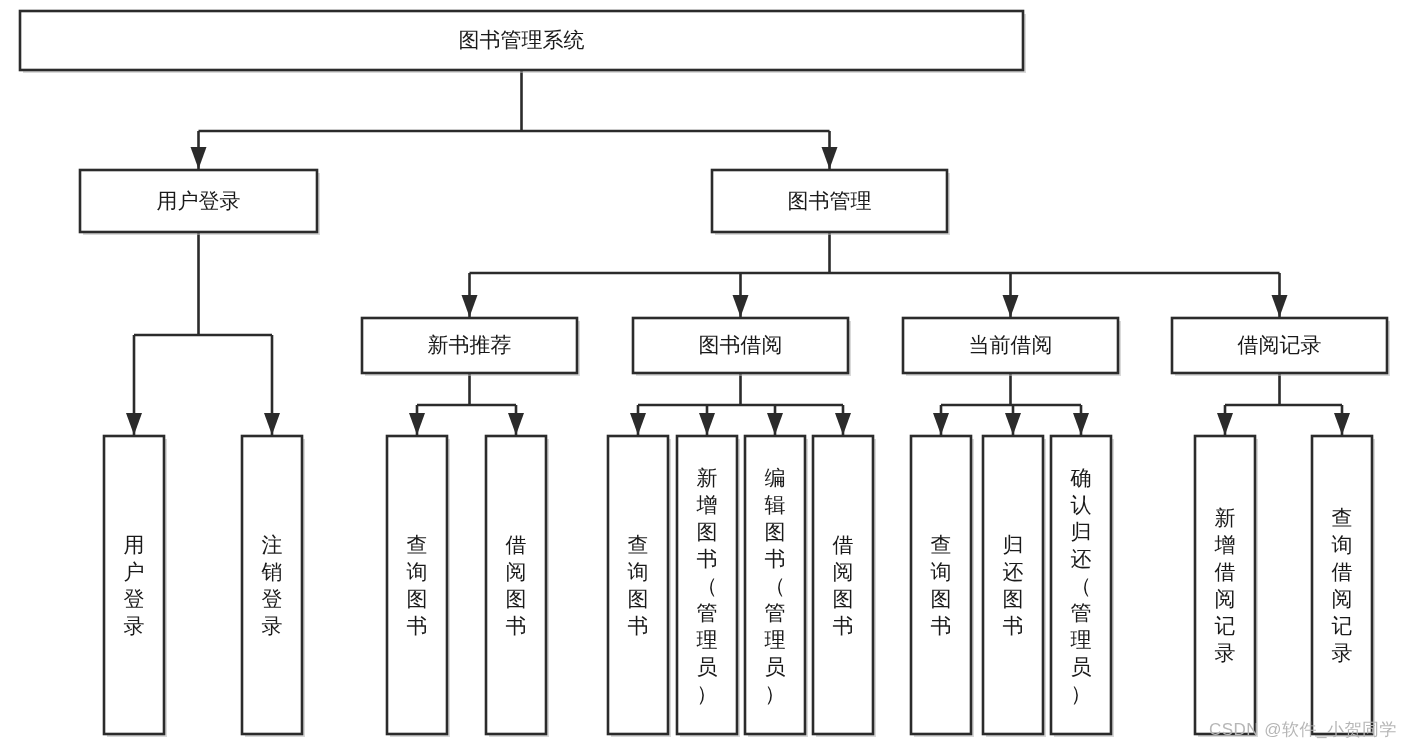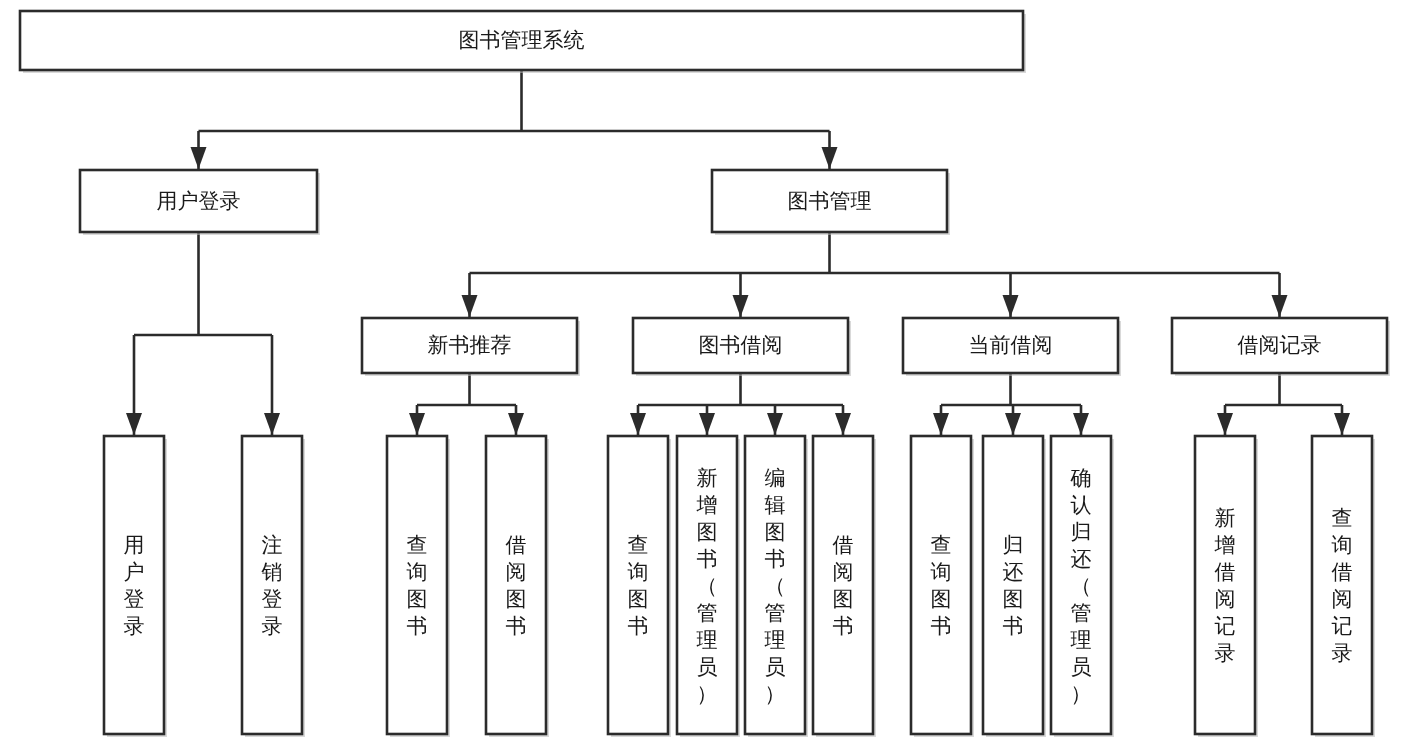--- a/index.html
+++ b/index.html
@@ -223,13 +223,14 @@
           <rect x="1195" y="436" width="60" height="298" class="node-rect"></rect>
           <text x="1225" class="node-label-v"><tspan x="1225" y="525">新</tspan><tspan x="1225" y="552">增</tspan><tspan x="1225" y="579">借</tspan><tspan x="1225" y="606">阅</tspan><tspan x="1225" y="633">记</tspan><tspan x="1225" y="660">录</tspan></text>
         </g>
         <g>
           <rect x="1315" y="439" width="60" height="298" class="node-shadow"></rect>
           <rect x="1312" y="436" width="60" height="298" class="node-rect"></rect>
           <text x="1342" class="node-label-v"><tspan x="1342" y="525">查</tspan><tspan x="1342" y="552">询</tspan><tspan x="1342" y="579">借</tspan><tspan x="1342" y="606">阅</tspan><tspan x="1342" y="633">记</tspan><tspan x="1342" y="660">录</tspan></text>
         </g>
       </g>
   </svg>
+  <div class="watermark">CSDN @软件_小贺同学</div>
 </div>
 
 </body></html>

